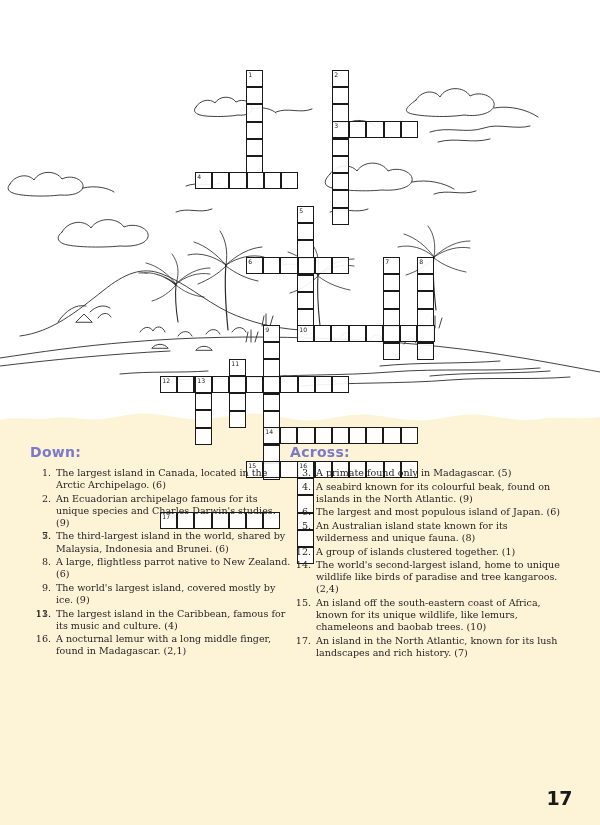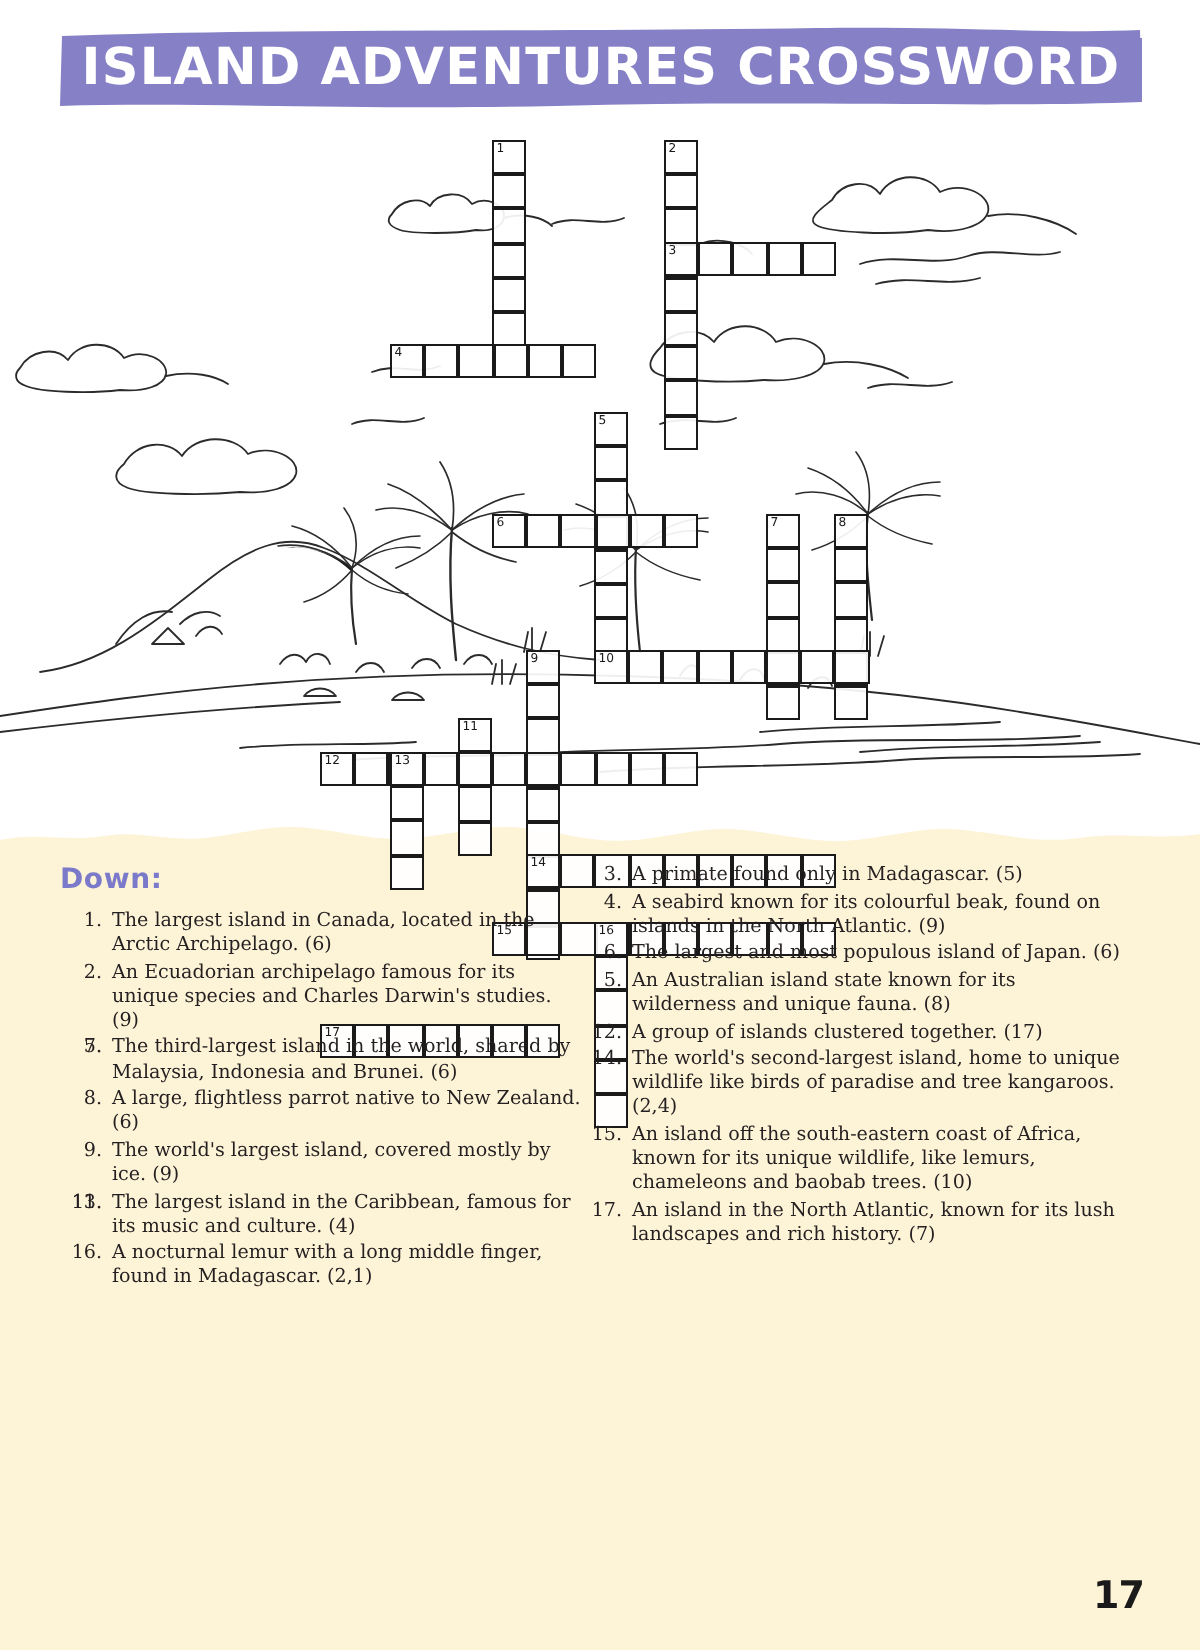--- a/index.html
+++ b/index.html
@@ -100,21 +100,21 @@
   
   .clues {
     position: absolute;
     left: 0;
     top: 432px;
     width: 600px;
     height: 360px;
   }
   .clue-col {
     position: absolute;
-    top: 0;
+    top: 12px;
   }
   .col-down  { left: 30px;  width: 262px; }
   .col-across{ left: 290px; width: 270px; }
   .clue-heading {
     font-family: "DejaVu Sans", sans-serif;
     font-weight: bold;
     font-size: 14px;
     color: #7b79c9;
     letter-spacing: 0.3px;
     margin: 0 0 7px 0;
@@ -166,28 +166,20 @@
 
   <svg class="torn-edge" viewBox="0 0 600 40" preserveAspectRatio="none">
     <path d="M0,40 L0,24 C18,20 34,25 52,22 C70,19 84,25 102,23
              C122,21 134,16 154,18 C174,20 188,25 208,23
              C228,21 242,16 262,18 C282,20 296,26 318,24
              C338,22 352,17 372,19 C392,21 408,26 428,24
              C448,22 462,17 482,19 C502,21 518,26 540,23
              C560,20 578,24 600,21 L600,40 Z" fill="#fdf3d7"></path>
   </svg>
 
-  <div class="banner-wrap">
-    <svg class="banner-bg" viewBox="0 0 545 42" preserveAspectRatio="none">
-      <path d="M3,5 C120,1 260,3 380,1 C450,0 500,4 542,2
-               L543,38 C470,41 360,37 250,40 C150,42 70,38 2,40 Z" fill="#8681c6"></path>
-      <rect x="536" y="6" width="7" height="30" fill="#8681c6"></rect>
-    </svg>
-    <div class="banner-title">Island Adventures Crossword</div>
-  </div>
 
   <div class="puzzle-area">
 
     <svg class="scenery" viewBox="0 0 600 330" preserveAspectRatio="none">
       <g fill="none" stroke="#2b2b2b" stroke-width="0.9" stroke-linecap="round" stroke-linejoin="round">
 
         <path d="M196,47 C200,40 210,38 215,43 C219,36 231,35 236,42
                  C243,38 252,42 252,48 C252,53 246,56 238,55
                  C228,57 206,57 200,55 C194,53 193,50 196,47 Z"></path>
         <path d="M252,49 C262,46 272,49 276,53"></path>
@@ -467,26 +459,27 @@
           <li><span class="cn">7.</span><span>The third-largest island in the world, shared by Malaysia, Indonesia and Brunei. (6)</span></li>
           <li><span class="cn">8.</span><span>A large, flightless parrot native to New Zealand. (6)</span></li>
           <li><span class="cn">9.</span><span>The world's largest island, covered mostly by ice. (9)</span></li>
           <li><span class="cn">11.</span></li>
           <li><span class="cn">13.</span><span>The largest island in the Caribbean, famous for its music and culture. (4)</span></li>
           <li><span class="cn">16.</span><span>A nocturnal lemur with a long middle finger, found in Madagascar. (2,1)</span></li>
         </ol>
     </div>
 
     <div class="clue-col col-across">
+      <div class="clue-heading">Across:</div>
       <ol class="clue-list" id="across-list">
           <li><span class="cn">3.</span><span>A primate found only in Madagascar. (5)</span></li>
           <li><span class="cn">4.</span><span>A seabird known for its colourful beak, found on islands in the North Atlantic. (9)</span></li>
           <li><span class="cn">6.</span><span>The largest and most populous island of Japan. (6)</span></li>
           <li><span class="cn">5.</span><span>An Australian island state known for its wilderness and unique fauna. (8)</span></li>
-          <li><span class="cn">12.</span><span>A group of islands clustered together. (17)</span></li>
+          <li><span class="cn">12.</span><span>A group of islands clustered together. (1)</span></li>
           <li><span class="cn">14.</span><span>The world's second-largest island, home to unique wildlife like birds of paradise and tree kangaroos. (2,4)</span></li>
           <li><span class="cn">15.</span><span>An island off the south-eastern coast of Africa, known for its unique wildlife, like lemurs, chameleons and baobab trees. (10)</span></li>
           <li><span class="cn">17.</span><span>An island in the North Atlantic, known for its lush landscapes and rich history. (7)</span></li>
         </ol>
     </div>
 
   </div>
 
   <div class="page-number">17</div>
 

